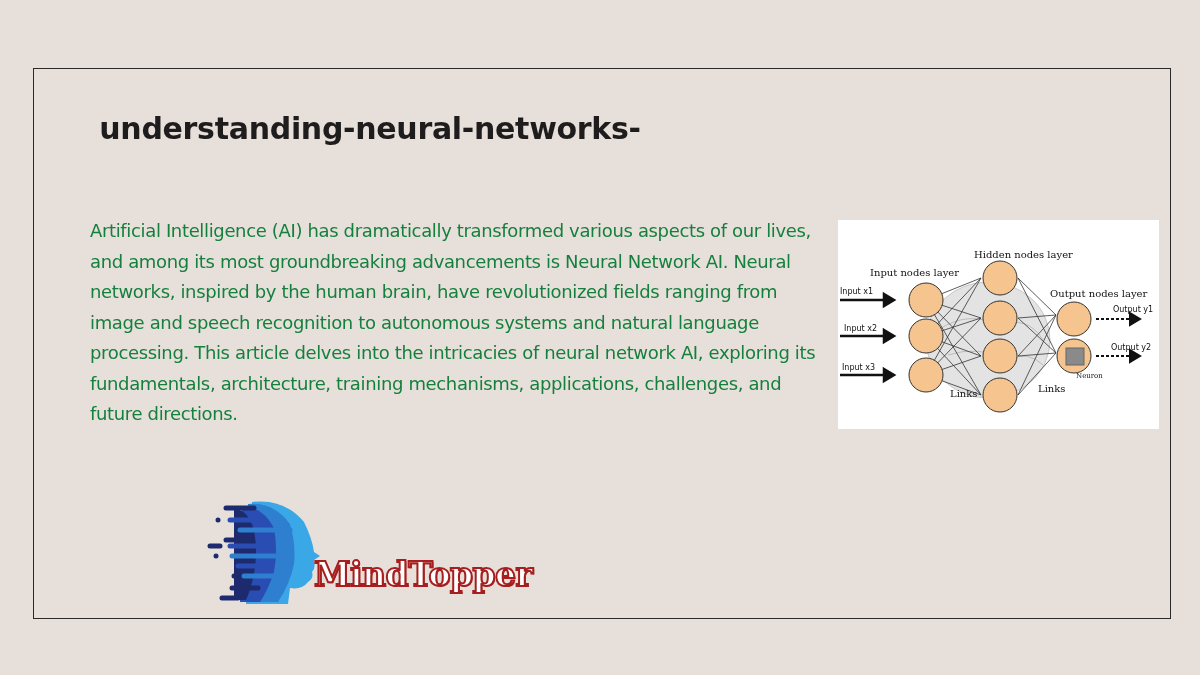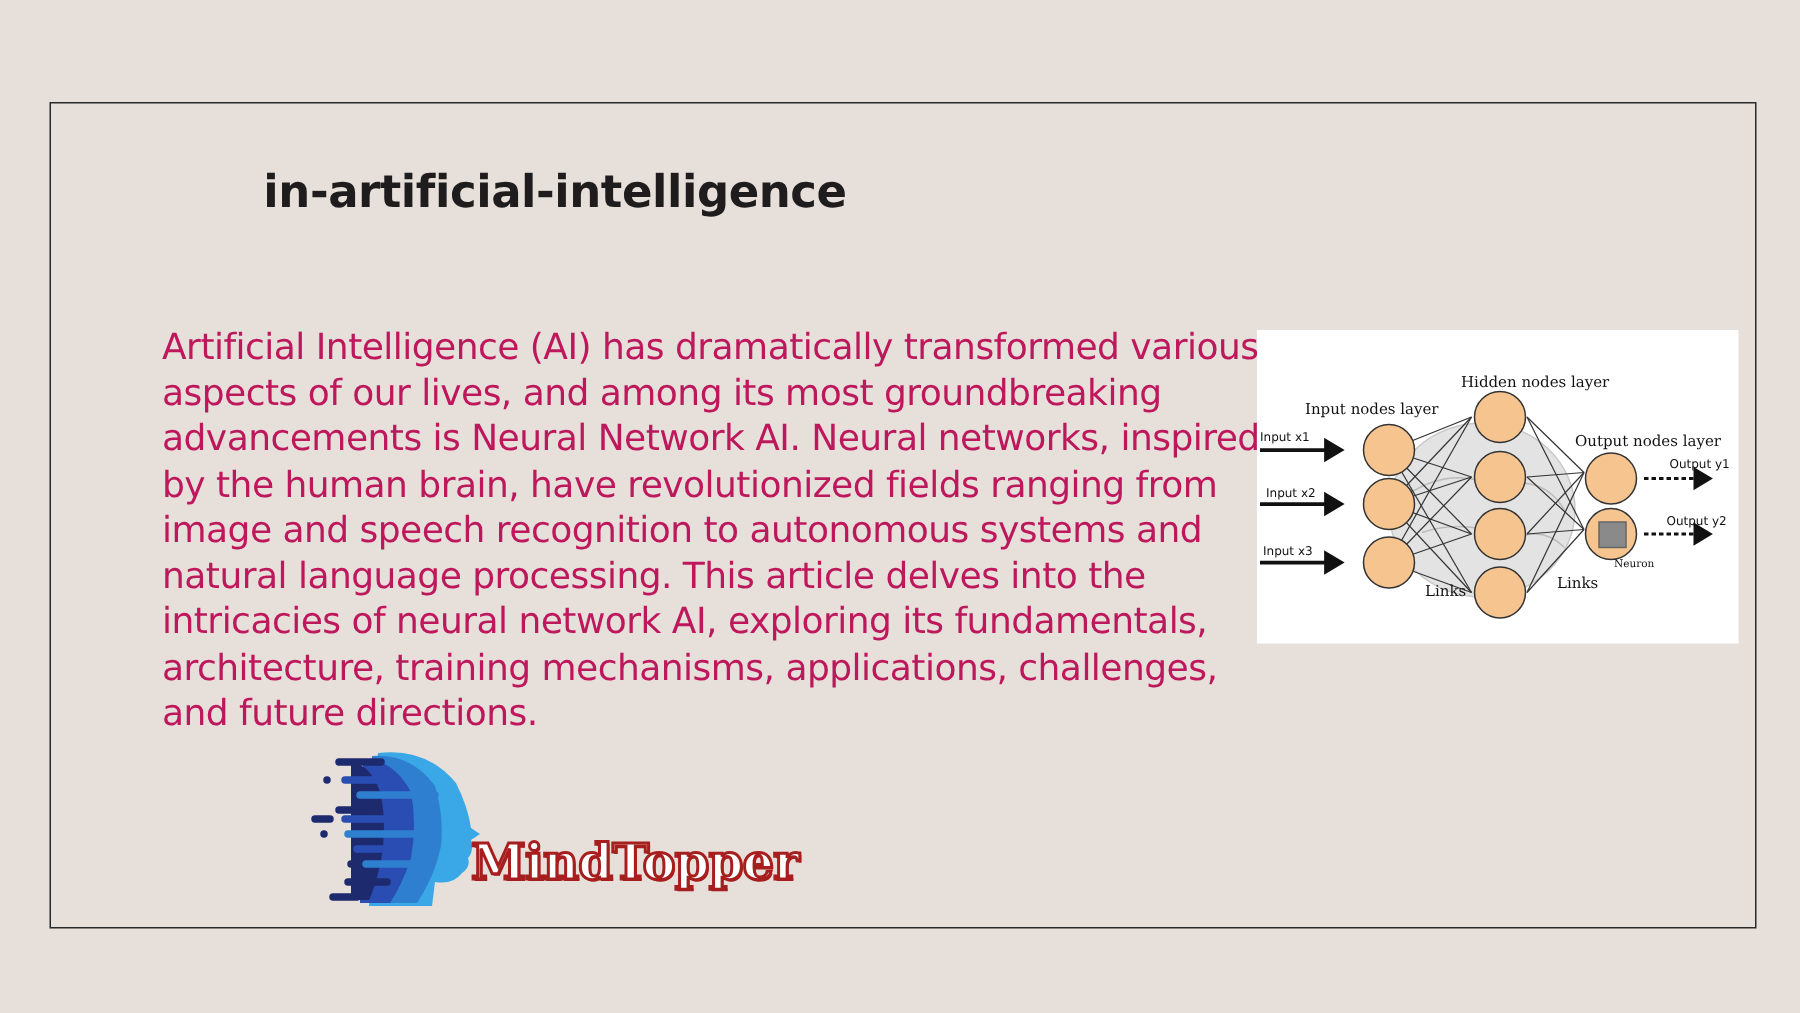--- a/index.html
+++ b/index.html
@@ -16,24 +16,24 @@
       box-sizing: border-box;
     }
     .title {
       position: absolute; left: 60px; top: 104px; width: 620px;
       text-align: center;
       font-family: "DejaVu Sans", sans-serif;
       font-weight: bold; font-size: 30px; line-height: 50px;
       color: #1e1c1c; letter-spacing: -0.3px;
     }
     .body-text {
-      position: absolute; left: 108px; top: 216px; width: 740px;
+      position: absolute; left: 90px; top: 216px; width: 740px;
       font-family: "DejaVu Sans", sans-serif;
-      font-size: 24px; line-height: 30.5px;
-      color: #be185d; letter-spacing: -0.35px;
+      font-size: 18px; line-height: 30.5px;
+      color: #15803d; letter-spacing: -0.35px;
     }
     .figure {
       position: absolute; left: 838px; top: 220px;
       width: 321px; height: 209px; background: #ffffff;
     }
     .logo {
       position: absolute; left: 204px; top: 494px;
       width: 390px; height: 112px;
     }
     .logo-text {
@@ -44,21 +44,21 @@
       letter-spacing: -0.5px;
       text-shadow: 1px 1px 0 #a61e1e;
     }
   </style>
 </head>
 <body>
 
 <div class="frame"></div>
 
 <div class="title">
-  <div>in-artificial-intelligence</div>
+  <div>understanding-neural-networks-</div>
 </div>
 
 <div class="body-text">Artificial Intelligence (AI) has dramatically transformed various aspects of our lives, and among its most groundbreaking advancements is Neural Network AI. Neural networks, inspired by the human brain, have revolutionized fields ranging from image and speech recognition to autonomous systems and natural language processing. This article delves into the intricacies of neural network AI, exploring its fundamentals, architecture, training mechanisms, applications, challenges, and future directions.</div>
 
 <div class="figure">
   <svg width="321" height="209" viewBox="0 0 321 209" xmlns="http://www.w3.org/2000/svg" font-family="DejaVu Serif, serif">
 
     <ellipse cx="150" cy="120" rx="62" ry="58" fill="#e3e3e3" stroke="#c8c8c8"></ellipse>
     <path d="M100 110 Q130 90 160 105 Q190 95 205 120 M110 135 Q140 125 170 140 Q190 130 205 145" stroke="#bbb" fill="none"></path>
 

